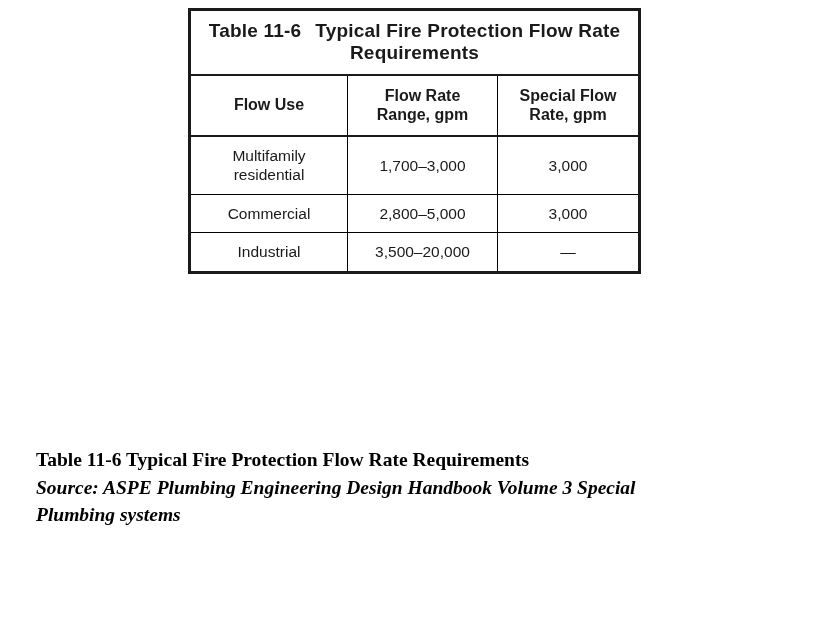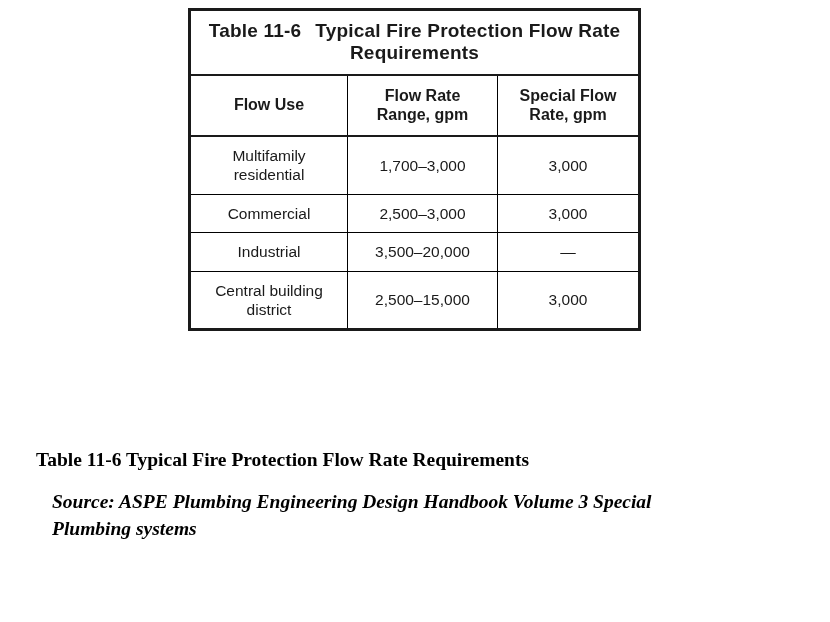--- a/index.html
+++ b/index.html
@@ -84,21 +84,21 @@
     color: #000000;
     margin: 0 0 2px 0;
   }
   .caption .cap-source {
     font-family: "Liberation Serif", serif;
     font-style: italic;
     font-weight: bold;
     font-size: 19.5px;
     line-height: 1.38;
     color: #000000;
-    margin: 16px;
+    margin: 0;
     max-width: 660px;
   }
 </style>
 </head>
 <body>
 
 <div class="page">
 
   <div class="table-wrap">
     <table class="fire-table">
@@ -127,32 +127,27 @@
           </td>
         </tr>
 
         <tr>
           <td class="body-cell">Multifamily residential</td>
           <td class="body-cell">1,700–3,000</td>
           <td class="body-cell">3,000</td>
         </tr>
         <tr>
           <td class="body-cell">Commercial</td>
-          <td class="body-cell">2,500–3,000</td>
+          <td class="body-cell">2,800–5,000</td>
           <td class="body-cell">3,000</td>
         </tr>
         <tr>
           <td class="body-cell">Industrial</td>
           <td class="body-cell">3,500–20,000</td>
           <td class="body-cell">—</td>
-        </tr>
-        <tr>
-          <td class="body-cell">Central building district</td>
-          <td class="body-cell">2,500–15,000</td>
-          <td class="body-cell">3,000</td>
         </tr>
       </tbody>
     </table>
   </div>
 
   <div class="caption">
     <p class="cap-title">Table 11-6 Typical Fire Protection Flow Rate Requirements</p>
     <p class="cap-source">Source: ASPE Plumbing Engineering Design Handbook Volume 3 Special Plumbing systems</p>
   </div>
 

